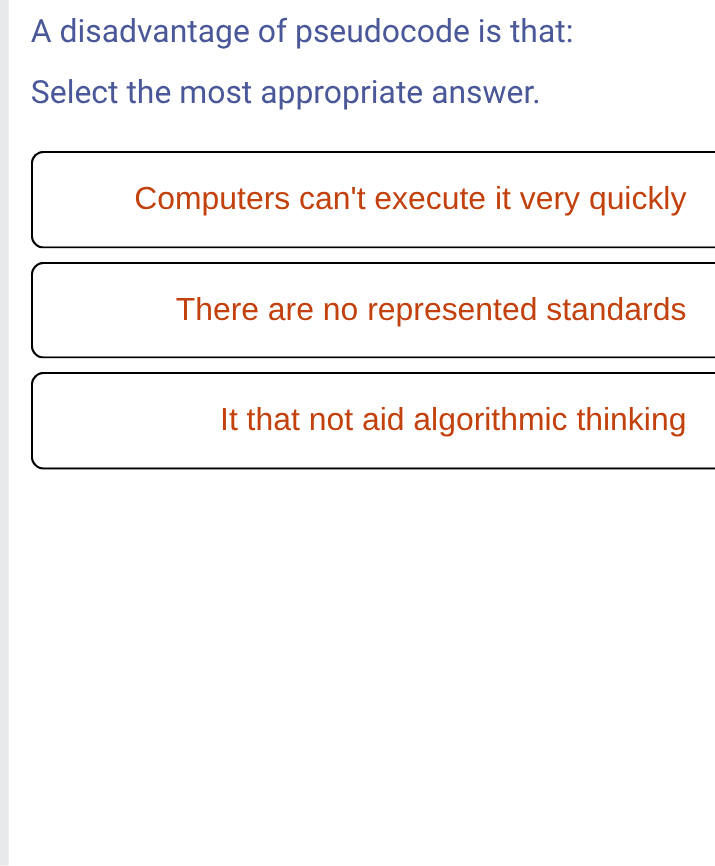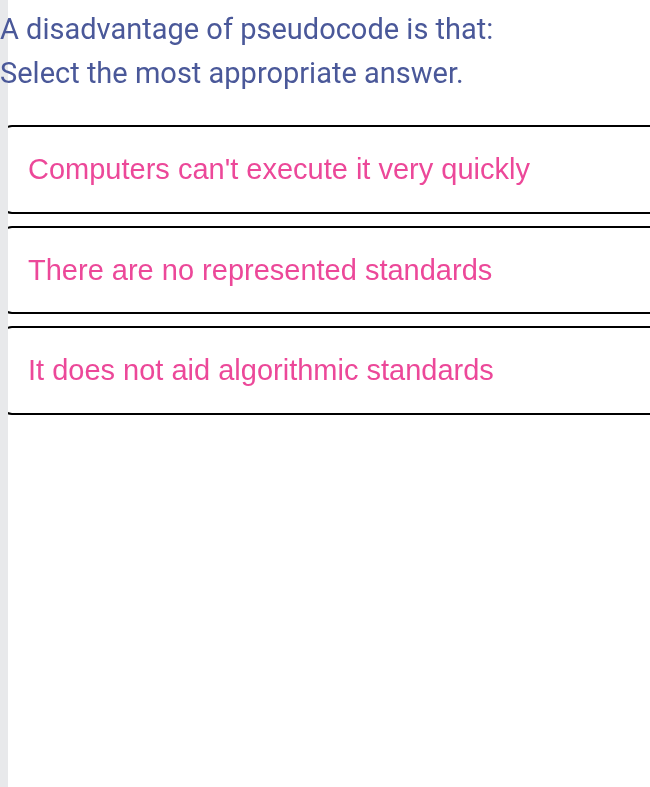--- a/index.html
+++ b/index.html
@@ -17,55 +17,56 @@
     }
     .left-edge {
       position: absolute;
       left: 0;
       top: 0;
       width: 8px;
       height: 100%;
       background: #e8e9eb;
     }
     .container {
+      padding-left: 28px;
       padding-top: 8px;
     }
     .question-header {
       position: relative;
       padding-right: 40px;
       margin-bottom: 30px;
     }
     .question-text {
       color: #4a5899;
       font-size: 29px;
       line-height: 1.5;
       font-weight: 400;
     }
     .instruction-text {
       color: #4a5899;
       font-size: 29px;
       line-height: 1.5;
       font-weight: 400;
-      margin-top: 0;
+      margin-top: 12px;
     }
     .options {
       display: flex;
       flex-direction: column;
       gap: 12px;
     }
     .option {
       border: 2px solid #000000;
       border-radius: 12px;
       padding: 22px 26px;
       background: #ffffff;
       cursor: pointer;
       font-size: 29px;
       line-height: 1.4;
-      color: #ec4899;
-      text-align: left;
+      color: #c2410c;
+      text-align: right;
       border-right: none;
       border-top-right-radius: 0;
       border-bottom-right-radius: 0;
     }
   </style>
 </head>
 <body>
 
 <div class="left-edge"></div>
 
@@ -77,16 +78,16 @@
   </div>
 
   <div class="options">
     <button class="option">
       <span>Computers can't execute it very quickly</span>
     </button>
     <button class="option">
       <span>There are no represented standards</span>
     </button>
     <button class="option">
-      <span>It does not aid algorithmic standards</span>
+      <span>It that not aid algorithmic thinking</span>
     </button>
   </div>
 </div>
 
 </body></html>

